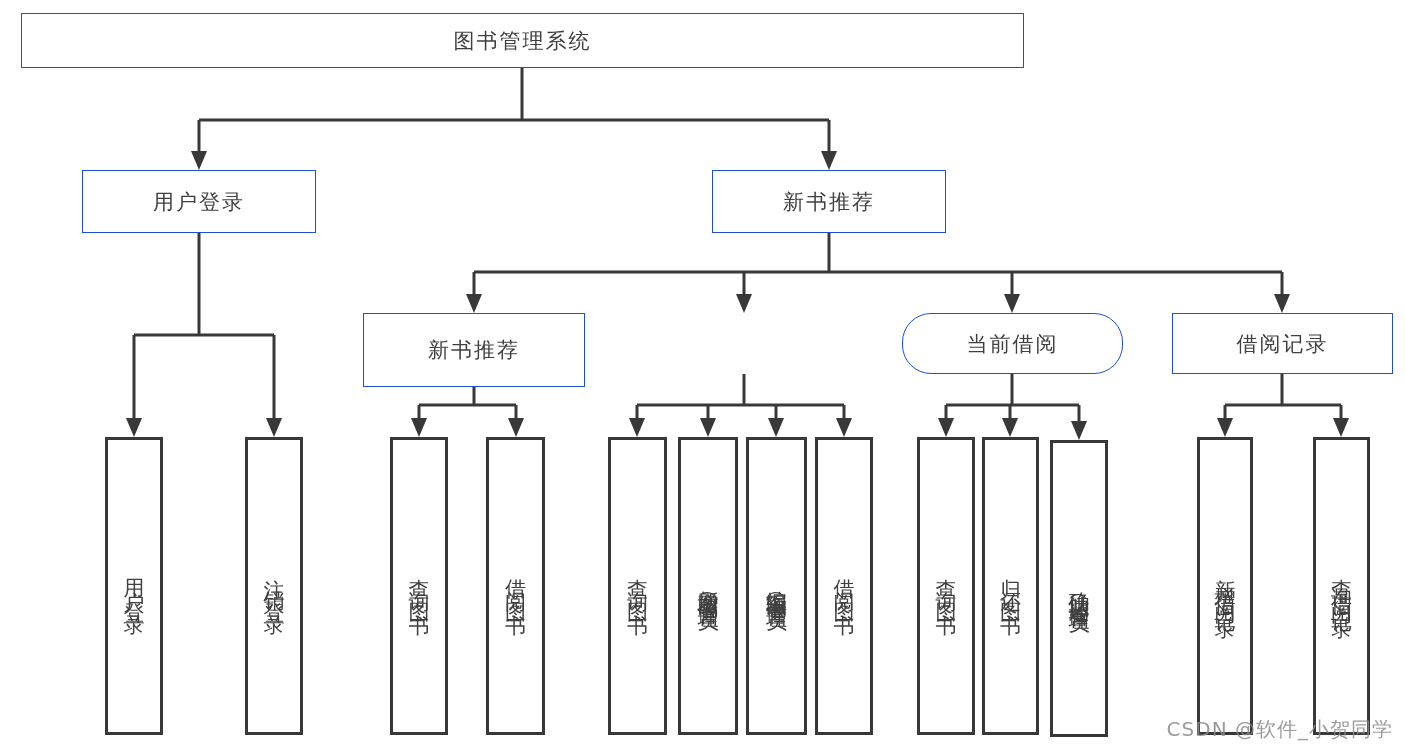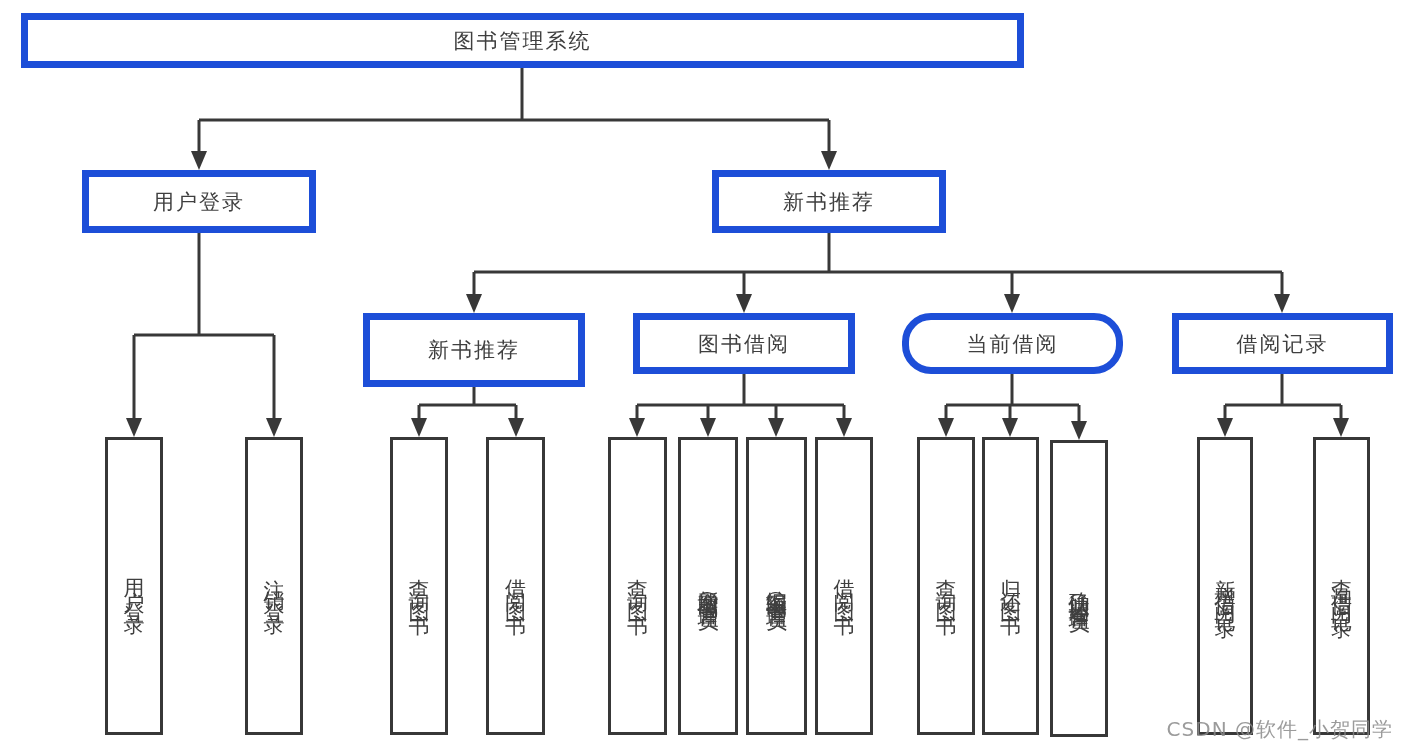--- a/index.html
+++ b/index.html
@@ -15,21 +15,21 @@
     background: #ffffff;
   }
   svg.connectors {
     position: absolute; left: 0; top: 0;
     width: 1405px; height: 747px;
     pointer-events: none;
   }
   .node {
     position: absolute;
     box-sizing: border-box;
-    border: 7px solid #1d4ed8;
+    border: 1px solid #1d4ed8;
     background: #ffffff;
     display: flex;
     align-items: center;
     justify-content: center;
     font-size: 21px;
     color: #3f3f3f;
     letter-spacing: 2px;
     white-space: nowrap;
   }
   .vnode {
@@ -134,21 +134,20 @@
       <polygon points="1333,418 1349,418 1341,437"></polygon>
     </g>
   </svg>
 
   <div class="node" style="left:21px; top:13px; width:1003px; height:55px;">图书管理系统</div>
 
   <div class="node" style="left:82px; top:170px; width:234px; height:63px;">用户登录</div>
   <div class="node" style="left:712px; top:170px; width:234px; height:63px;">新书推荐</div>
 
   <div class="node" style="left:363px; top:313px; width:222px; height:74px;">新书推荐</div>
-  <div class="node" style="left:633px; top:313px; width:222px; height:61px;">图书借阅</div>
   <div class="node" style="left:902px; top:313px; width:221px; height:61px;border-radius:29px;">当前借阅</div>
   <div class="node" style="left:1172px; top:313px; width:221px; height:61px;">借阅记录</div>
 
   <div class="vnode ls-short" style="left:105px;">
     <span>用户登录</span>
   </div>
   <div class="vnode ls-short" style="left:245px;">
     <span>注销登录</span>
   </div>
 

